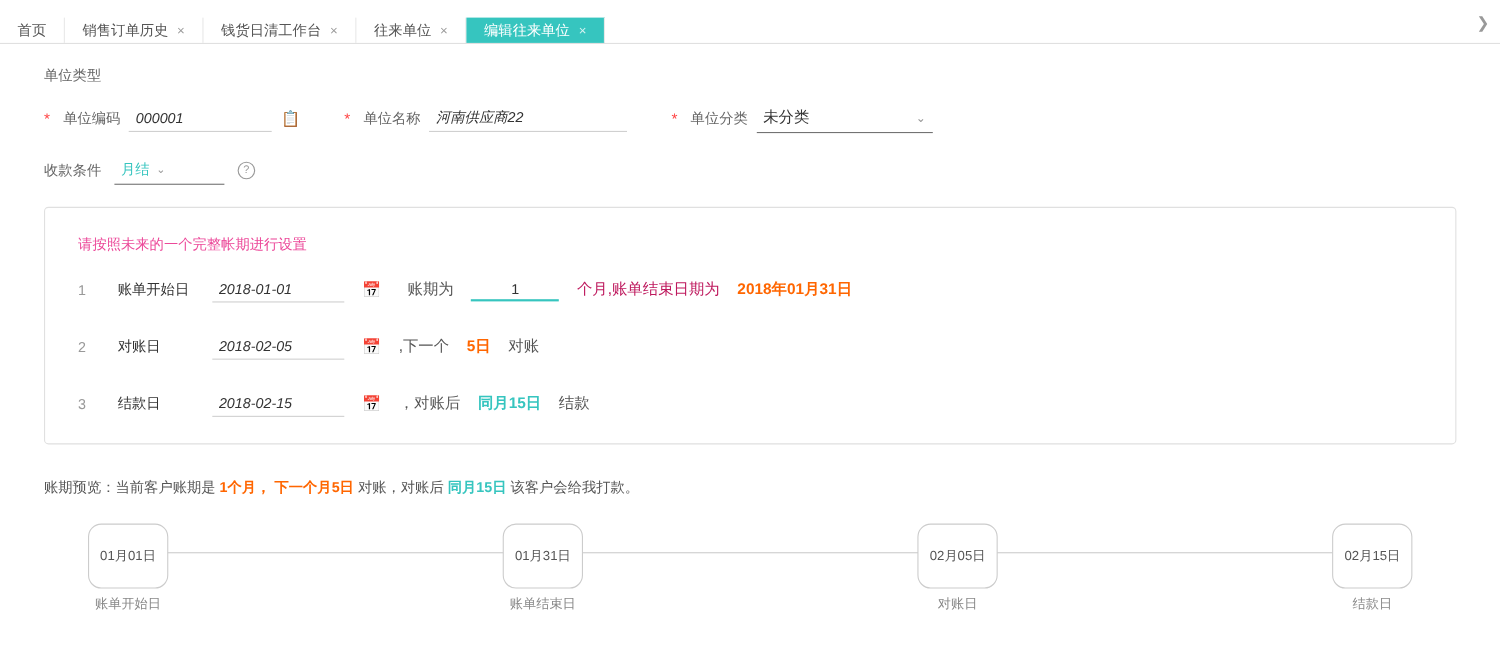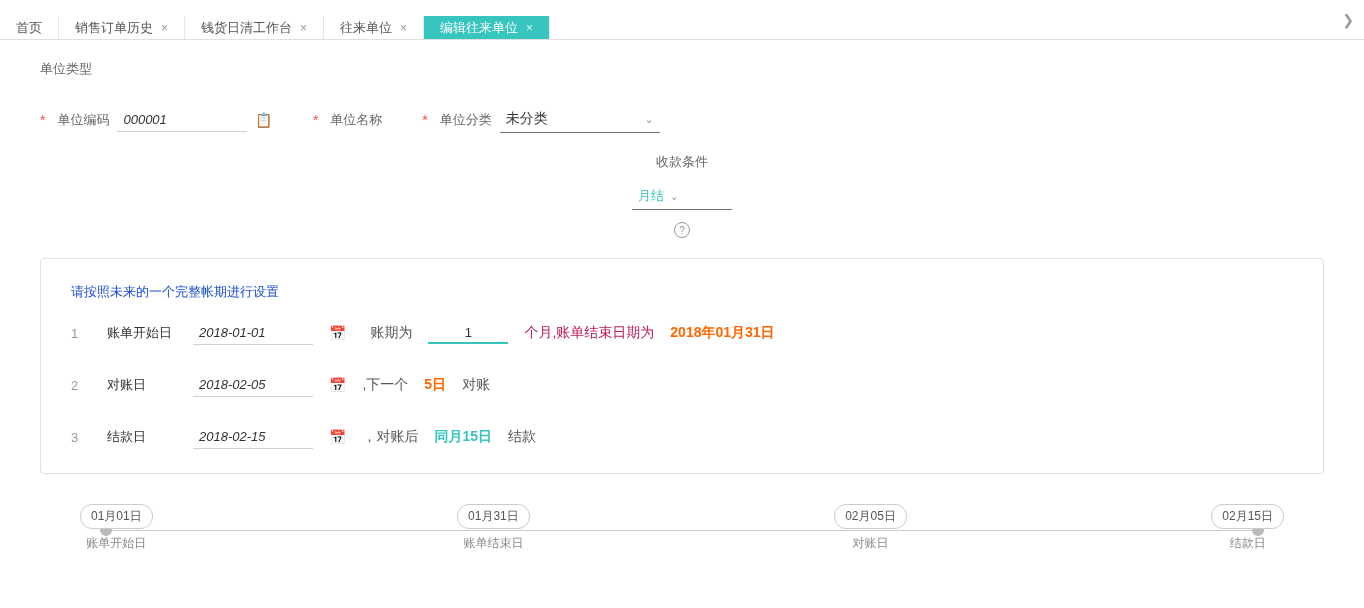--- a/index.html
+++ b/index.html
@@ -122,21 +122,21 @@
 
     
     .settings-box {
       border: 1px solid #e0e0e0;
       border-radius: 4px;
       padding: 24px 30px;
       margin-bottom: 20px;
     }
     .settings-title {
       font-size: 13px;
-      color: #1d4ed8;
+      color: #ec4899;
       margin-bottom: 20px;
     }
 
     .settings-row {
       display: flex;
       align-items: center;
       margin-bottom: 28px;
       gap: 16px;
     }
     .row-num {
@@ -165,21 +165,21 @@
       padding: 2px 4px;
     }
 
     
     .preview-section { padding: 10px 0 20px; }
     .preview-text { font-size: 13px; color: #555; margin-bottom: 24px; }
     .timeline-bubble {
       background: #fff;
       border: 1px solid #ccc;
       border-radius: 12px;
-      padding: 3px 10px;
+      padding: 20px 10px;
       font-size: 12px;
       color: #555;
       white-space: nowrap;
     }
     .timeline-sublabel {
       font-size: 12px;
       color: #888;
       margin-top: 6px;
     }
     .timeline-point-wrap {
@@ -209,46 +209,47 @@
   </div>
   <div class="tab-item active">
     <span>编辑往来单位</span>
     <span class="tab-close">×</span>
   </div>
   <div class="tab-chevron">❯</div>
 </div>
 
 <div class="main-content">
 
-  <div class="form-row" style="margin-bottom:28px;">
+  <div class="form-row" style="margin-bottom:16px;">
     <span class="form-label">单位类型</span>
   </div>
 
   <div class="form-row" style="gap:40px; margin-bottom:20px;">
     <div class="field-group">
       <span class="required-star">*</span>
       <span class="form-label">单位编码</span>
       <input class="input-field" type="text" value="000001" style="width: 130px;">
       <span class="calendar-icon">📋</span>
     </div>
     <div class="field-group">
       <span class="required-star">*</span>
       <span class="form-label">单位名称</span>
+      <input class="input-field" type="text" value="河南供应商22" style="width: 180px;">
     </div>
     <div class="field-group">
       <span class="required-star">*</span>
       <span class="form-label">单位分类</span>
       <div class="dropdown-field" style="min-width:160px;">
         <span>未分类</span>
         <span class="dropdown-arrow-right">⌄</span>
       </div>
     </div>
   </div>
 
-  <div class="form-row" style="margin-bottom:20px;flex-direction:column;">
+  <div class="form-row" style="margin-bottom:20px;">
     <span class="form-label">收款条件</span>
     <div class="dropdown-field" style="min-width:100px;">
       <span class="dropdown-val">月结</span>
       <span class="dropdown-arrow">⌄</span>
     </div>
     <div class="help-icon">
       <span>?</span>
     </div>
   </div>
 
@@ -281,20 +282,28 @@
       <span class="row-label">结款日</span>
       <input class="input-field" type="text" value="2018-02-15" style="width: 110px;">
       <span class="calendar-icon">📅</span>
       <span style="color:#555;">，对账后</span>
       <span class="highlight-teal">同月15日</span>
       <span style="color:#555;">结款</span>
     </div>
   </div>
 
   <div class="preview-section">
+    <div class="preview-text">
+      <span>账期预览：当前客户账期是</span>
+      <span class="highlight-orange">1个月，</span>
+      <span class="highlight-orange">下一个月5日</span>
+      <span>对账，对账后</span>
+      <span class="highlight-teal">同月15日</span>
+      <span>该客户会给我打款。</span>
+    </div>
 
     <div style="position:relative; padding: 0 40px 40px;">
 
       <div style="position:absolute; top: 26px; left: 60px; right: 60px; height: 1px; background: #ccc; z-index:0;"></div>
 
       <div style="position:absolute; top: 20px; left: 60px; width:12px; height:12px; border-radius:50%; background:#bbb; z-index:1;"></div>
       <div style="position:absolute; top: 20px; right: 60px; width:12px; height:12px; border-radius:50%; background:#bbb; z-index:1;"></div>
 
       <div style="display:flex; justify-content:space-between; align-items:flex-start; position:relative; z-index:2;">
 

